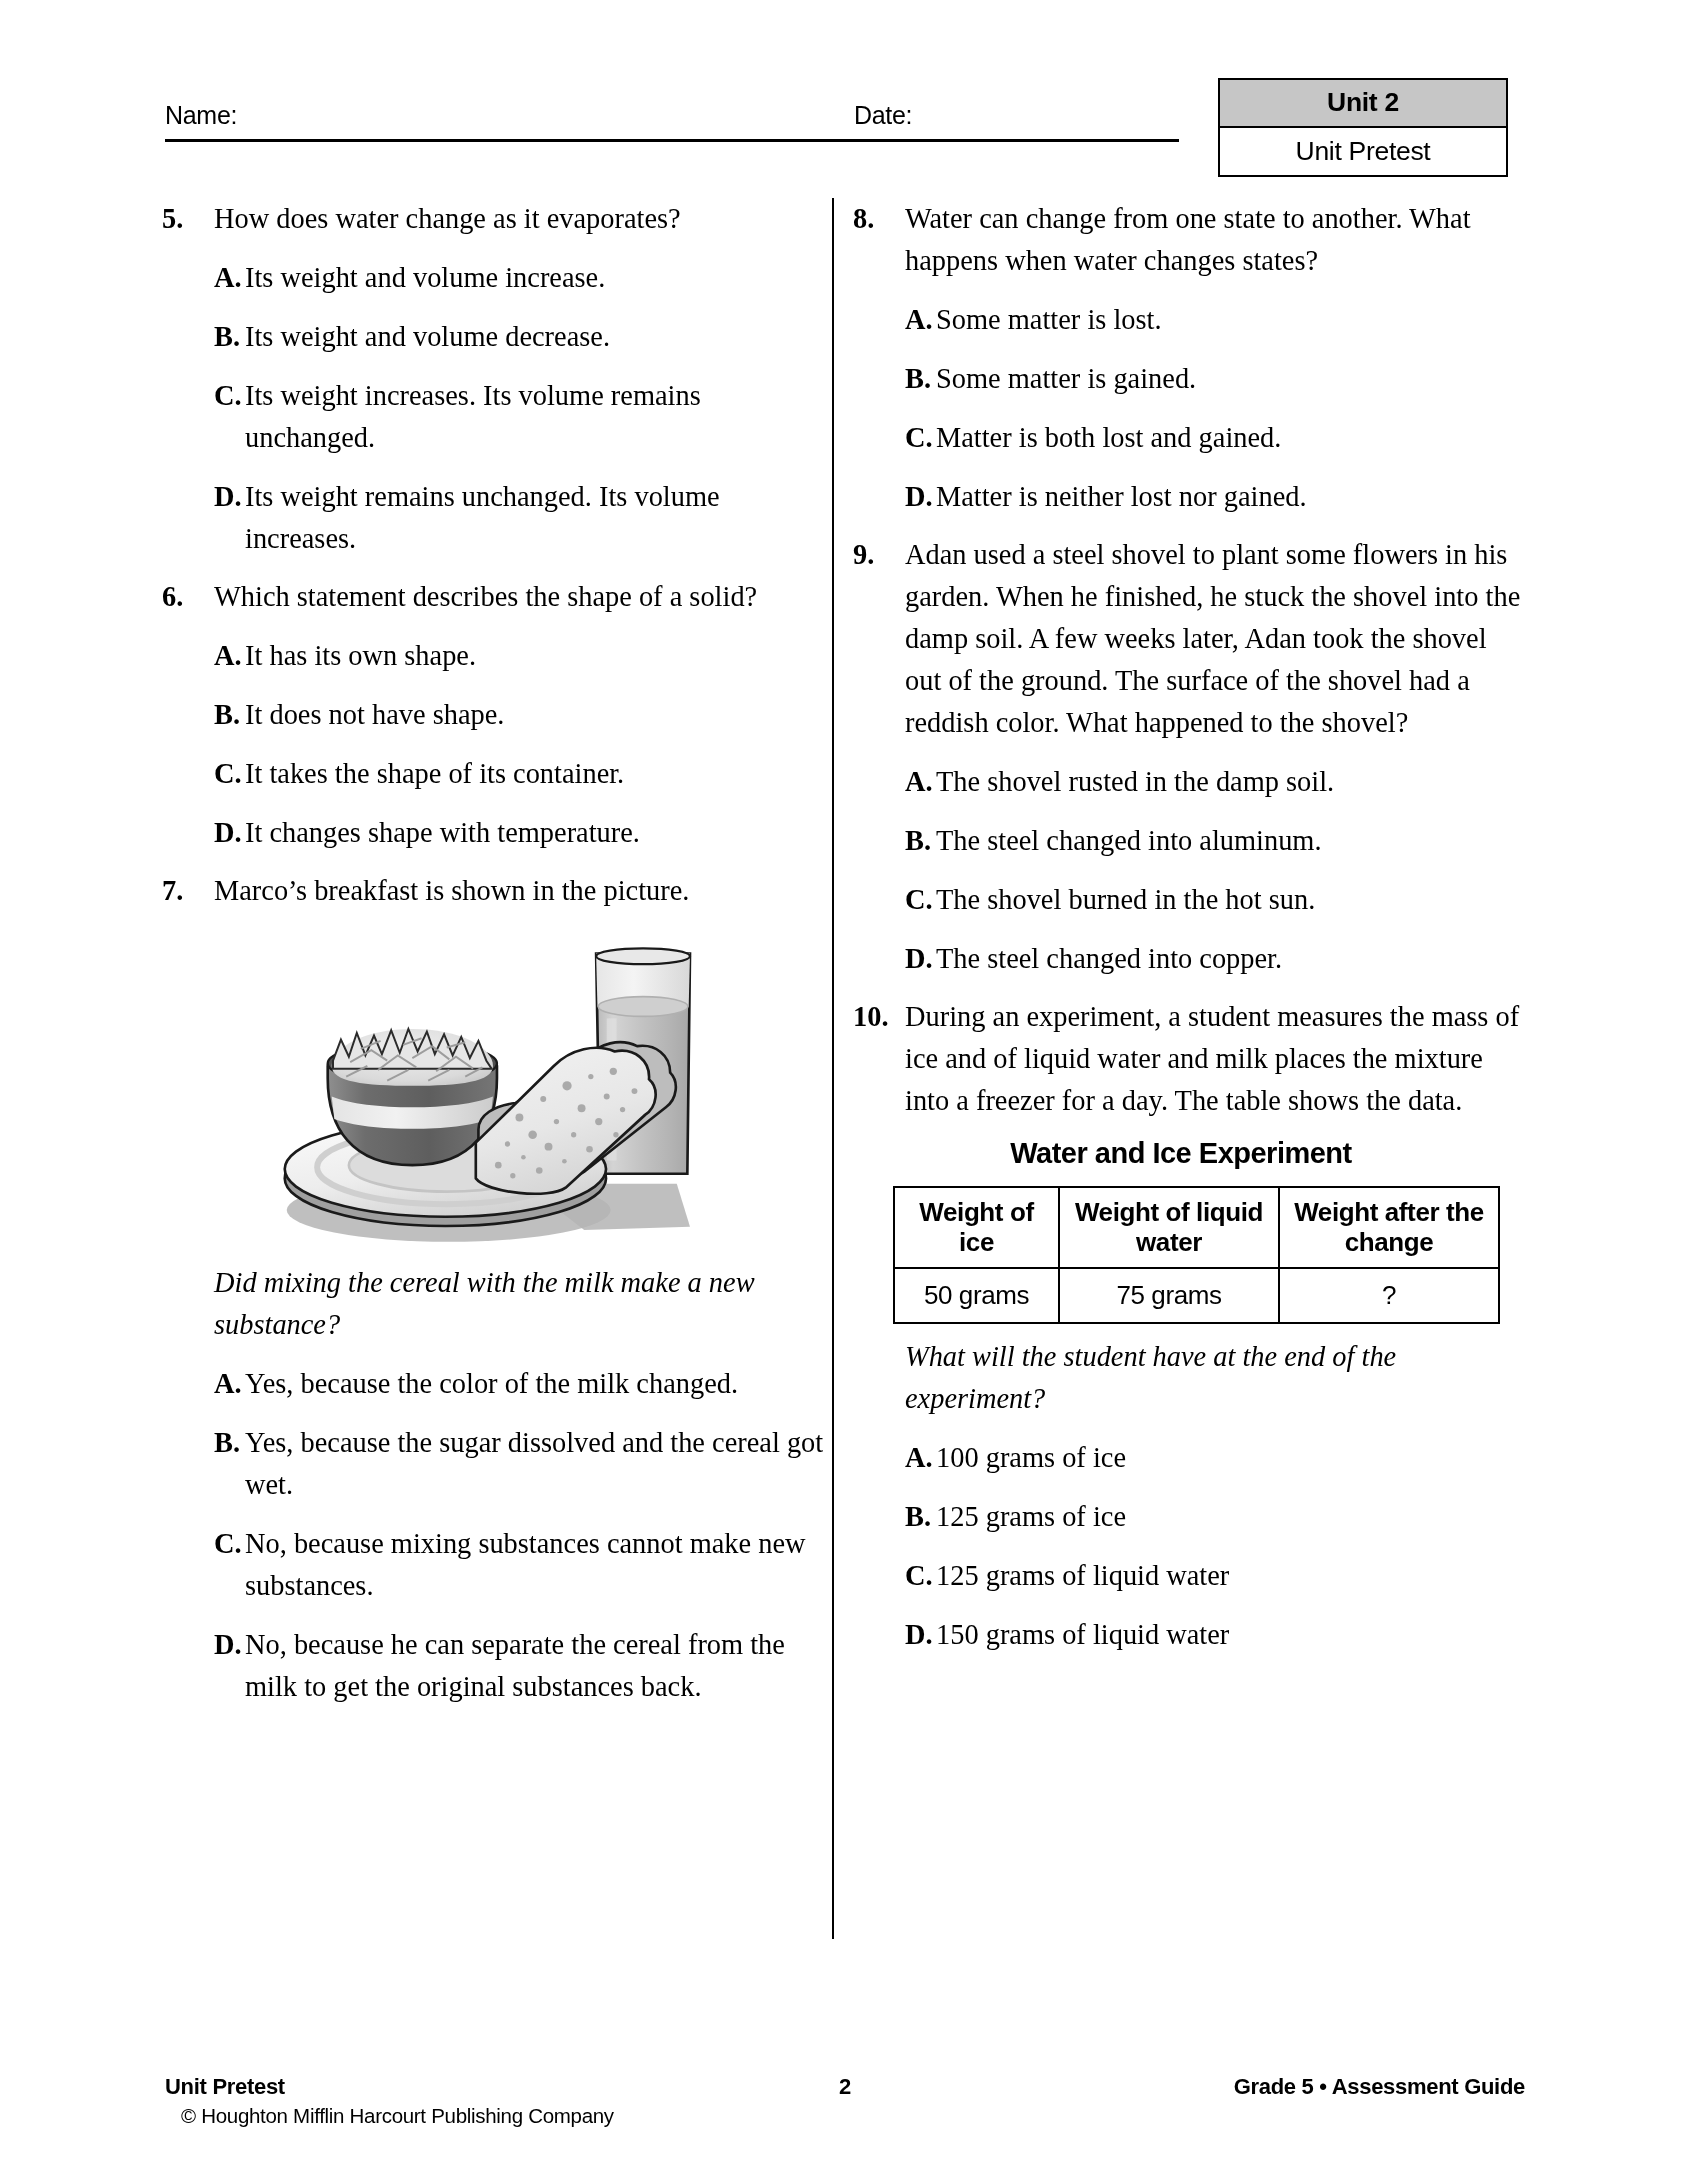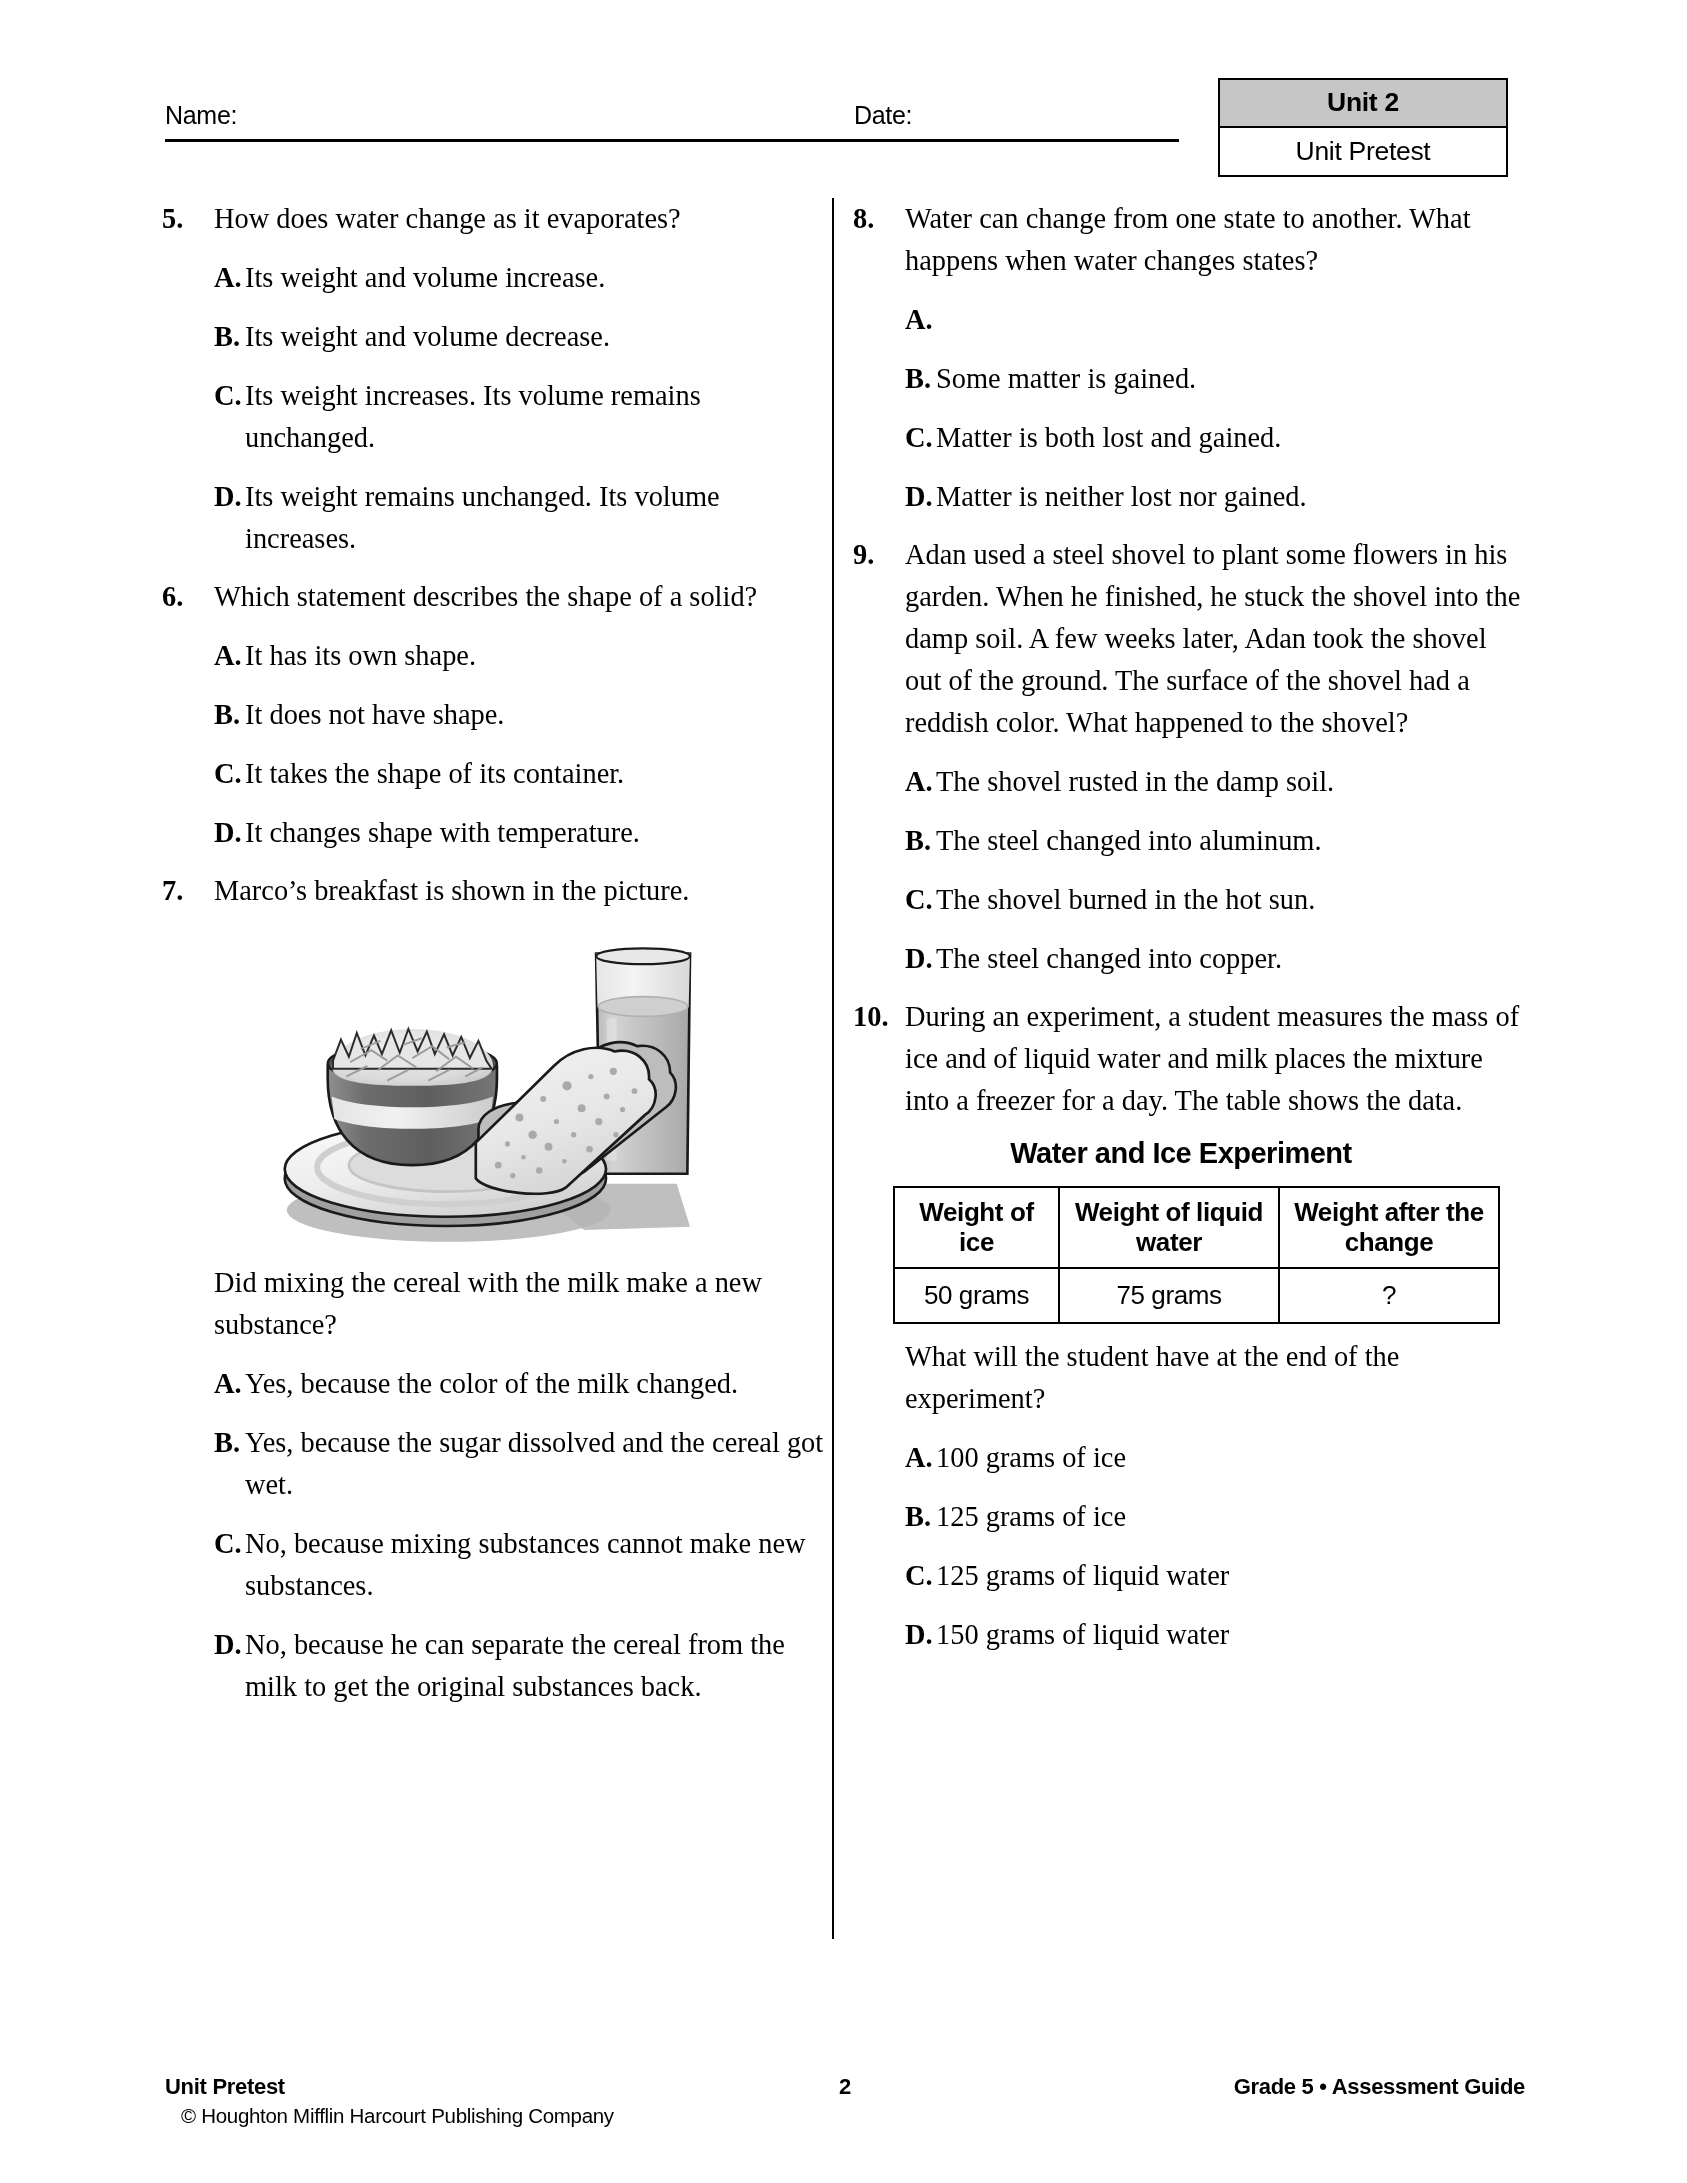--- a/index.html
+++ b/index.html
@@ -144,20 +144,21 @@
     font-size: 28.4px;
     line-height: 42px;
   }
 
   
   .stem {
     font-size: 28.4px;
     line-height: 42px;
     padding-left: 52px;
     margin-top: 0px;
+    font-style: italic;
   }
   .gap-before-q { margin-top: 16px; }
 
   
   .breakfast-fig {
     position: relative;
     width: 595px;
     height: 331px;
     margin: 6.6px 0 12px 52px;
   }
@@ -460,20 +461,21 @@
   </div>
 
   <div class="column col-right">
 
     <div class="q">
       <div class="q-num">8.</div>
       <div class="q-text">Water can change from one state to another. What happens when water changes states?</div>
     </div>
     <div class="opt">
       <div class="opt-letter">A.</div>
+      <div class="opt-text">Some matter is lost.</div>
     </div>
     <div class="opt">
       <div class="opt-letter">B.</div>
       <div class="opt-text">Some matter is gained.</div>
     </div>
     <div class="opt">
       <div class="opt-letter">C.</div>
       <div class="opt-text">Matter is both lost and gained.</div>
     </div>
     <div class="opt">

